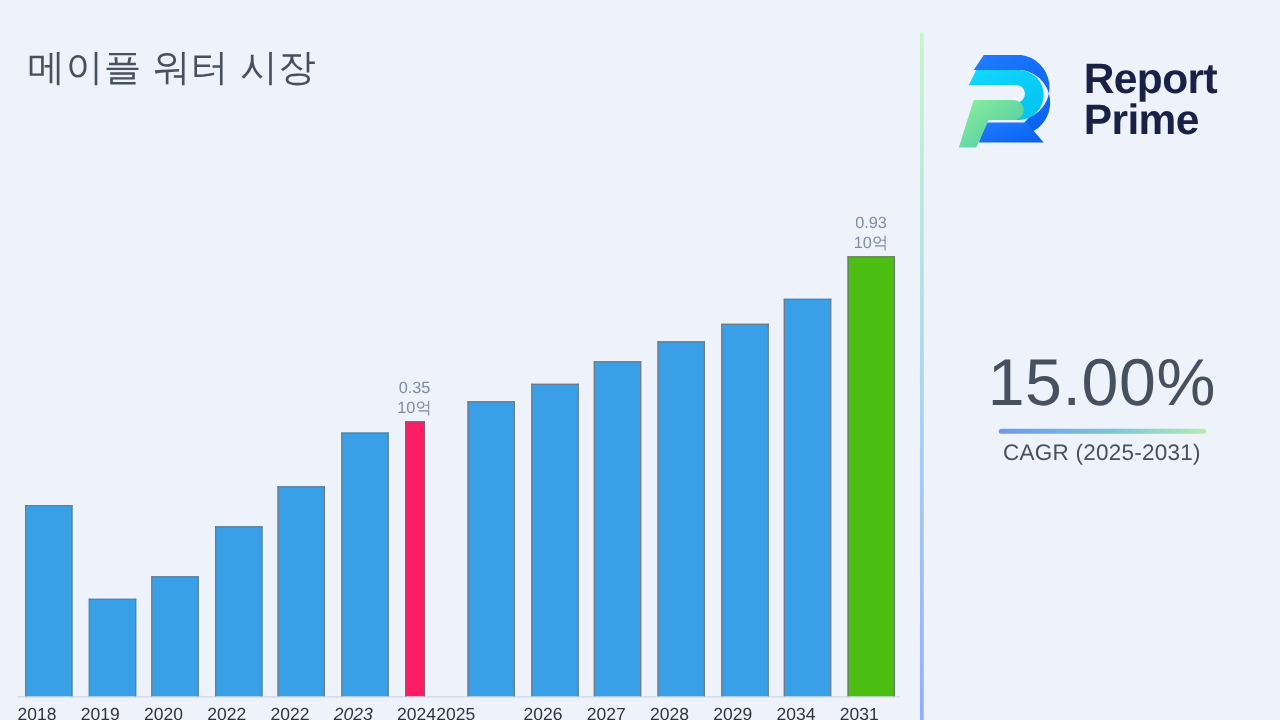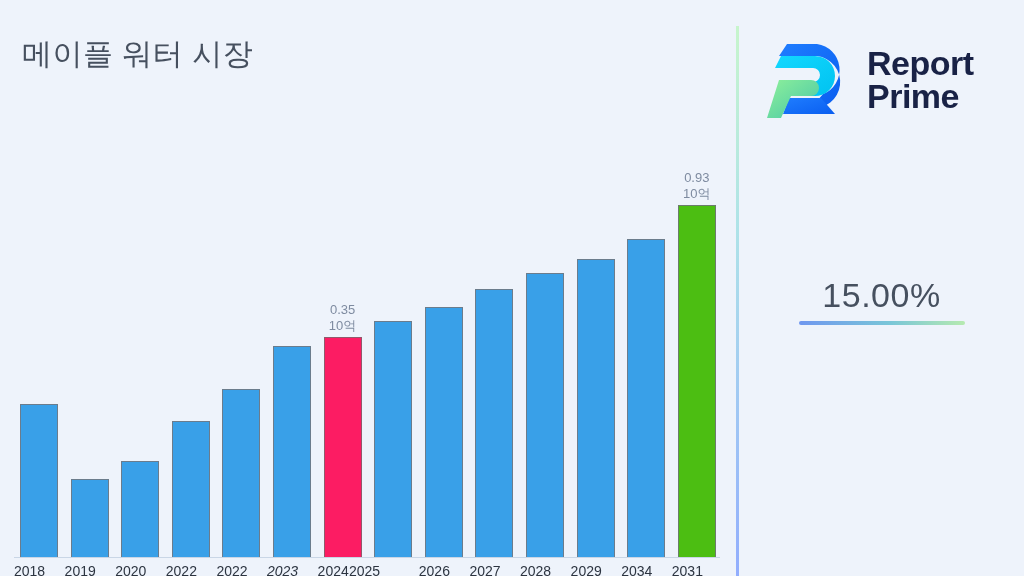--- a/index.html
+++ b/index.html
@@ -71,21 +71,21 @@
   #logo-text {
     font-size: 34px; font-weight: 700; color: #192246;
     line-height: 0.98; letter-spacing: -0.5px;
   }
   #logo-text div { white-space: nowrap; }
 
   #cagr-block {
     position: absolute; left: 0; top: 250px; width: 285px; text-align: center;
   }
   #cagr-value {
-    font-size: 34px; color: #46505f; font-weight: 400; letter-spacing: 0.5px;
+    font-size: 53px; color: #46505f; font-weight: 400; letter-spacing: 0.5px;
   }
   #cagr-rule {
     width: 166px; height: 4px; margin: 6px auto 5px auto;
     background: linear-gradient(to right, #6f97ef 0%, #79c6d8 55%, #b6eab0 100%);
     border-radius: 2px;
   }
   #cagr-caption { font-size: 18px; color: #46505f; letter-spacing: 0.2px; }
 </style>
 </head>
 <body>
@@ -110,21 +110,21 @@
         </div>
         <div class="bar-group" style="left: 171.8px; width: 38px;">
           <div class="bar blue" title="2021: 0.2" style="height: 136px;"></div>
         </div>
         <div class="bar-group" style="left: 222.4px; width: 38px;">
           <div class="bar blue" title="2022: 0.25" style="height: 168px;"></div>
         </div>
         <div class="bar-group" style="left: 273px; width: 38px;">
           <div class="bar blue" title="2023: 0.31" style="height: 211px;"></div>
         </div>
-        <div class="bar-group" style="left: 323.6px; width: 38px;">
+        <div class="bar-group" style="left: 323.6px; width: 16px;">
           <div class="bar-label">
             <div>0.35</div>
             <div>10억</div>
           </div>
           <div class="bar pink" title="2024: 0.35" style="height: 220px;"></div>
         </div>
         <div class="bar-group" style="left: 374.2px; width: 38px;">
           <div class="bar blue" title="2025: 0.4" style="height: 236px;"></div>
         </div>
         <div class="bar-group" style="left: 424.8px; width: 38px;">
@@ -204,16 +204,17 @@
       </span>
       <span id="logo-text">
         <div>Report</div>
         <div>Prime</div>
       </span>
     </div>
 
     <div id="cagr-block">
       <div id="cagr-value">15.00%</div>
       <div id="cagr-rule"></div>
+      <div id="cagr-caption">CAGR (2025-2031)</div>
     </div>
 
   </div>
 </div>
 
 </body></html>

